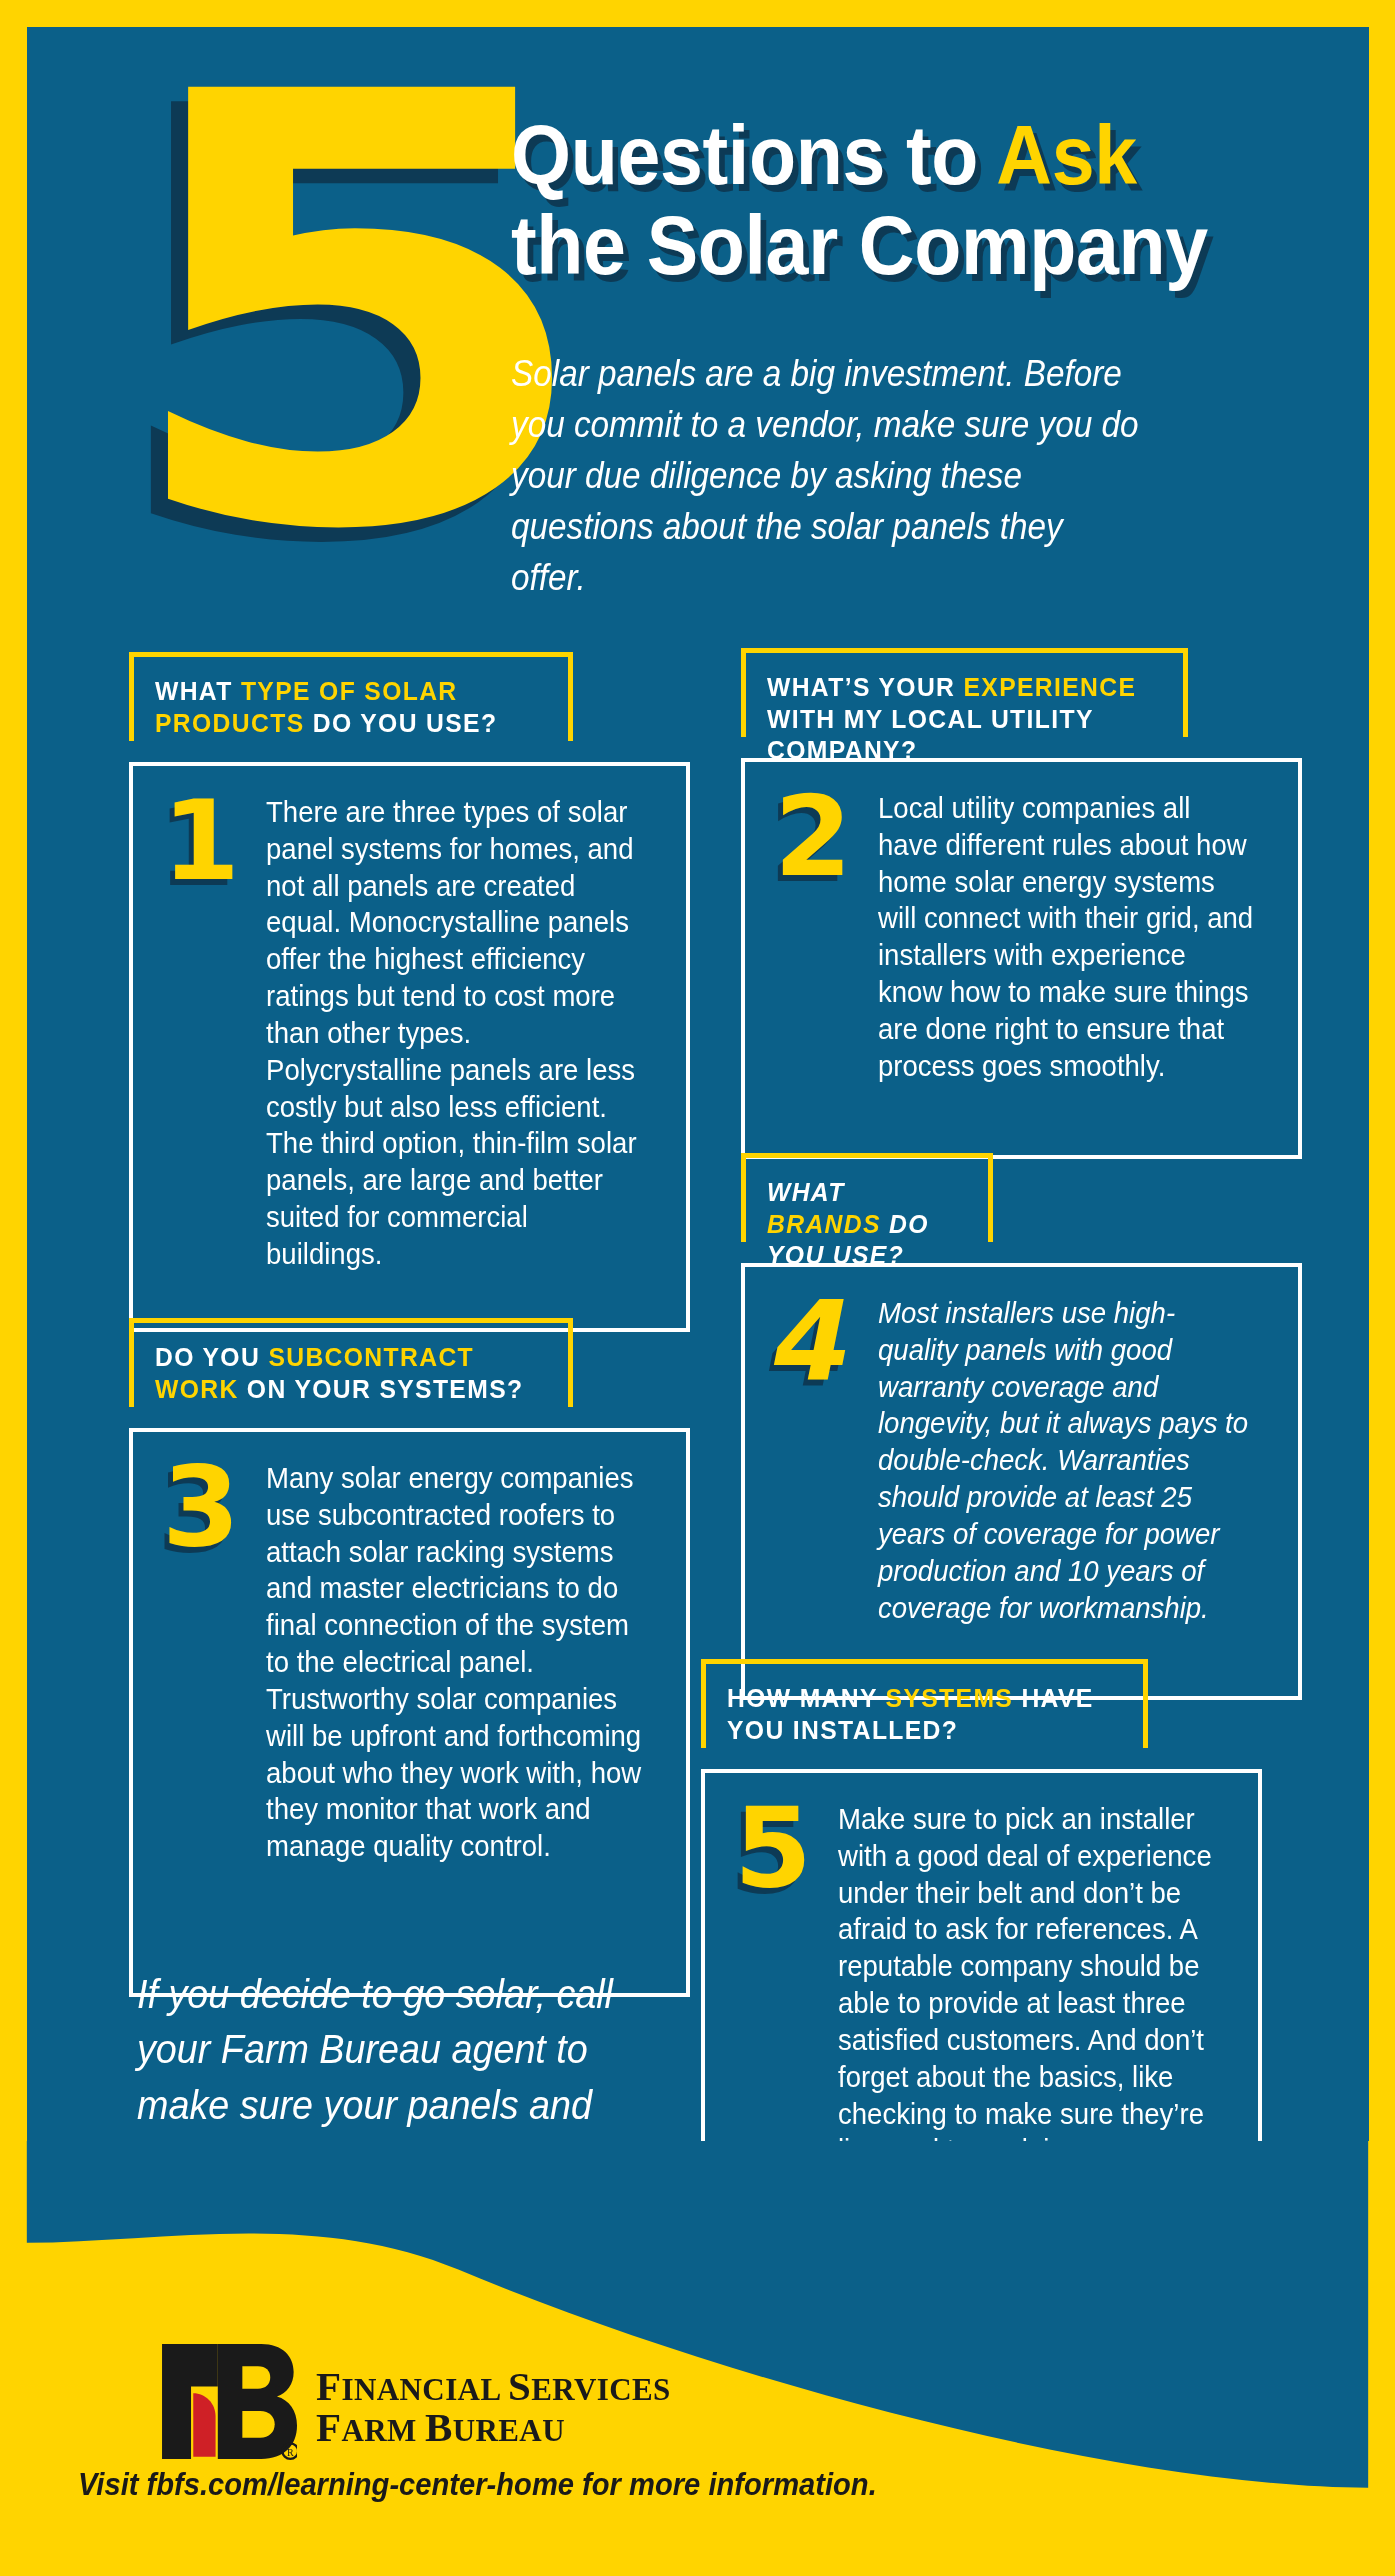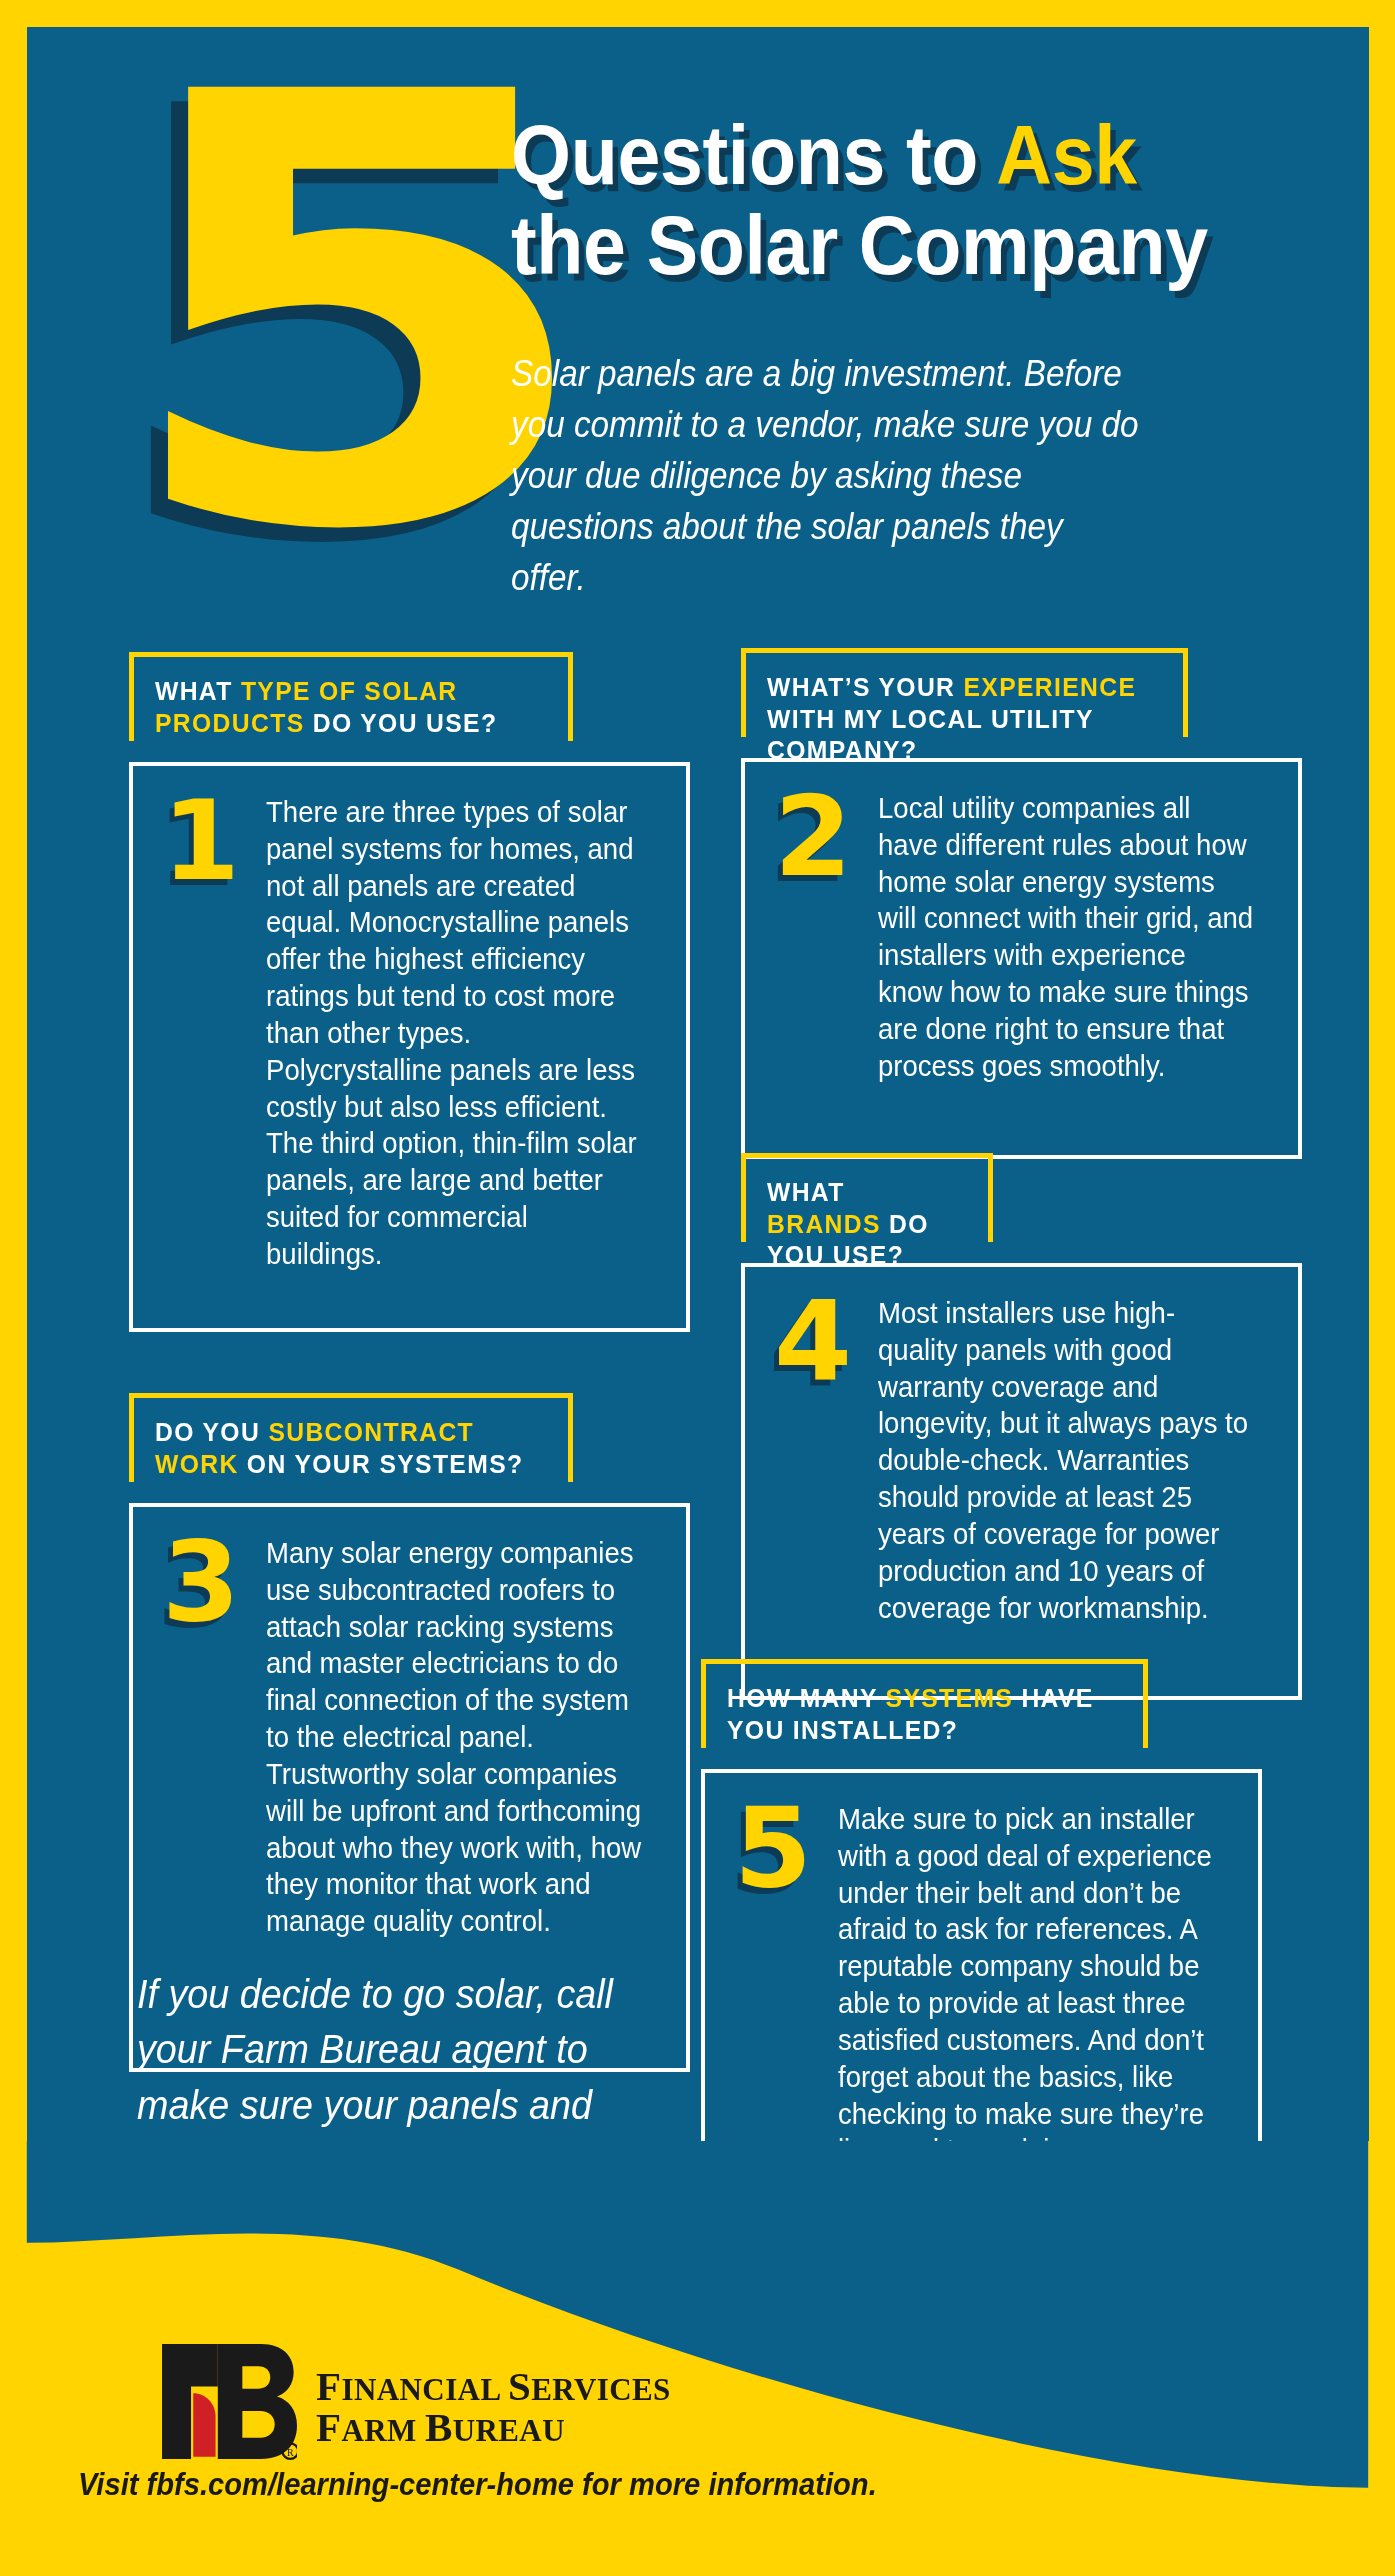--- a/index.html
+++ b/index.html
@@ -105,24 +105,24 @@
     transform:scaleX(0.95);
     transform-origin:left top;
   }
   
   #card-1{left:102px;top:625px;width:561px;border-radius:7px;}
   #card-1 .card-header{width:444px;height:89px;}
   #card-1 .card-body{margin-top:21px;width:561px;height:570px;}
   #card-2{left:714px;top:621px;width:561px;border-radius:12px;}
   #card-2 .card-header{width:447px;height:89px;}
   #card-2 .card-body{margin-top:21px;width:561px;height:401px;}
-  #card-3{left:102px;top:1366px;width:643px;}
+  #card-3{left:102px;top:1291px;width:643px;}
   #card-3 .card-header{width:444px;height:89px;}
   #card-3 .card-body{margin-top:21px;width:561px;height:569px;}
-  #card-4{left:714px;top:1126px;width:610px;}
+  #card-4{left:714px;top:1126px;width:610px;font-style:italic;}
   #card-4 .card-header{width:252px;height:89px;}
   #card-4 .card-body{margin-top:21px;width:561px;height:437px;}
   #card-5{left:674px;top:1632px;width:478px;}
   #card-5 .card-header{width:447px;height:89px;}
   #card-5 .card-body{margin-top:21px;width:561px;height:509px;}
   
   #closing{
     position:absolute;left:110px;top:1940px;width:565px;z-index:3;
     font-family:"Liberation Sans Narrow","Liberation Sans", sans-serif;
     font-style:italic;

